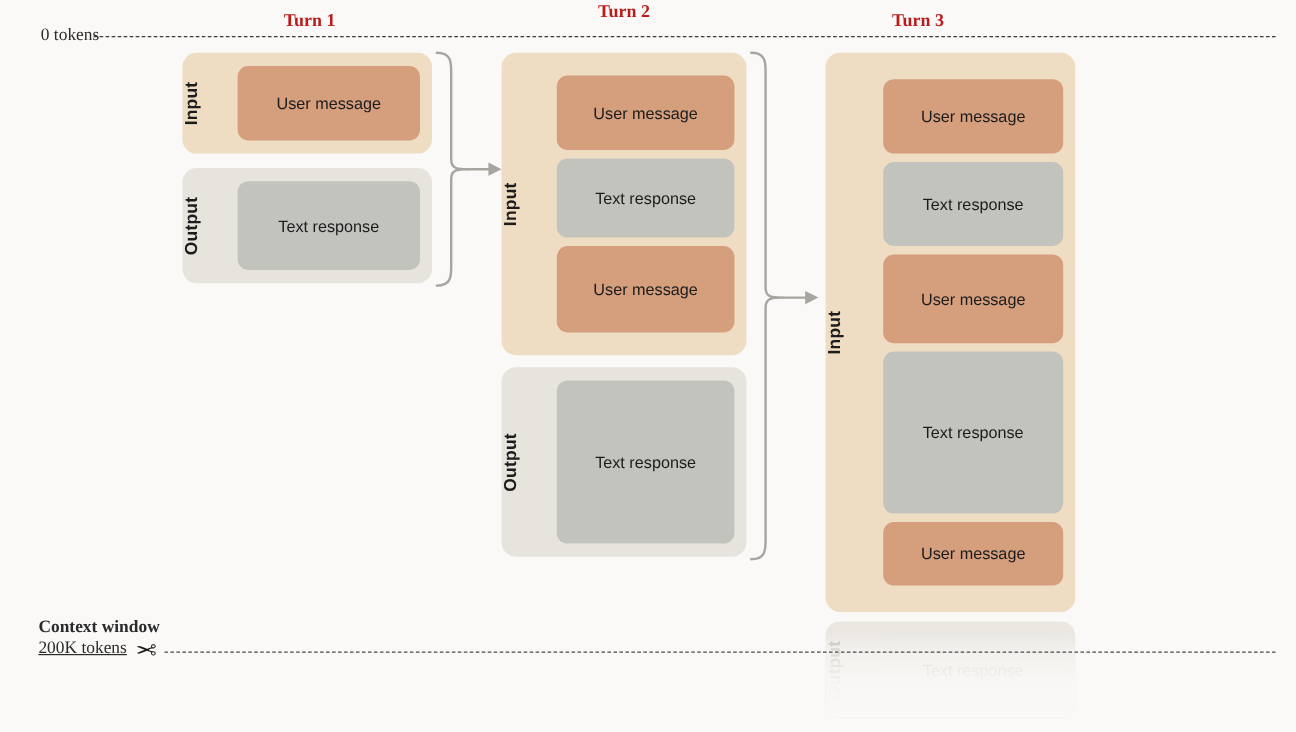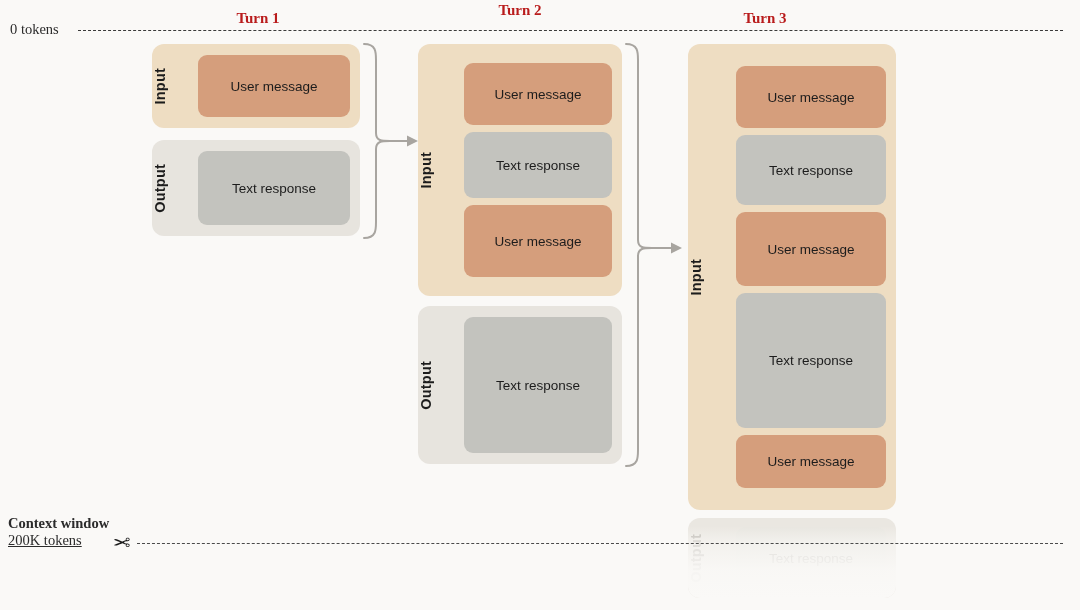--- a/index.html
+++ b/index.html
@@ -13,21 +13,21 @@
     font-family: "Liberation Sans", sans-serif;
     overflow: hidden;
   }
   #stage {
     position: relative;
     width: 1080px;
     height: 610px;
   }
 
   
-  .serif      { font-family: "Liberation Serif", serif; color: #1A1A1A; }
+  .serif      { font-family: "Liberation Serif", serif; color: #1A1A1A; margin-left: 24px; }
   .axis-label { position: absolute; font-size: 14.5px; color: #2B2B2B; white-space: nowrap; }
   .axis-label.bold { font-weight: bold; }
 
   .turn-title {
     position: absolute;
     font-family: "Liberation Serif", serif;
     font-size: 15px;
     font-weight: bold;
     color: #b91c1c;
     text-align: center;

